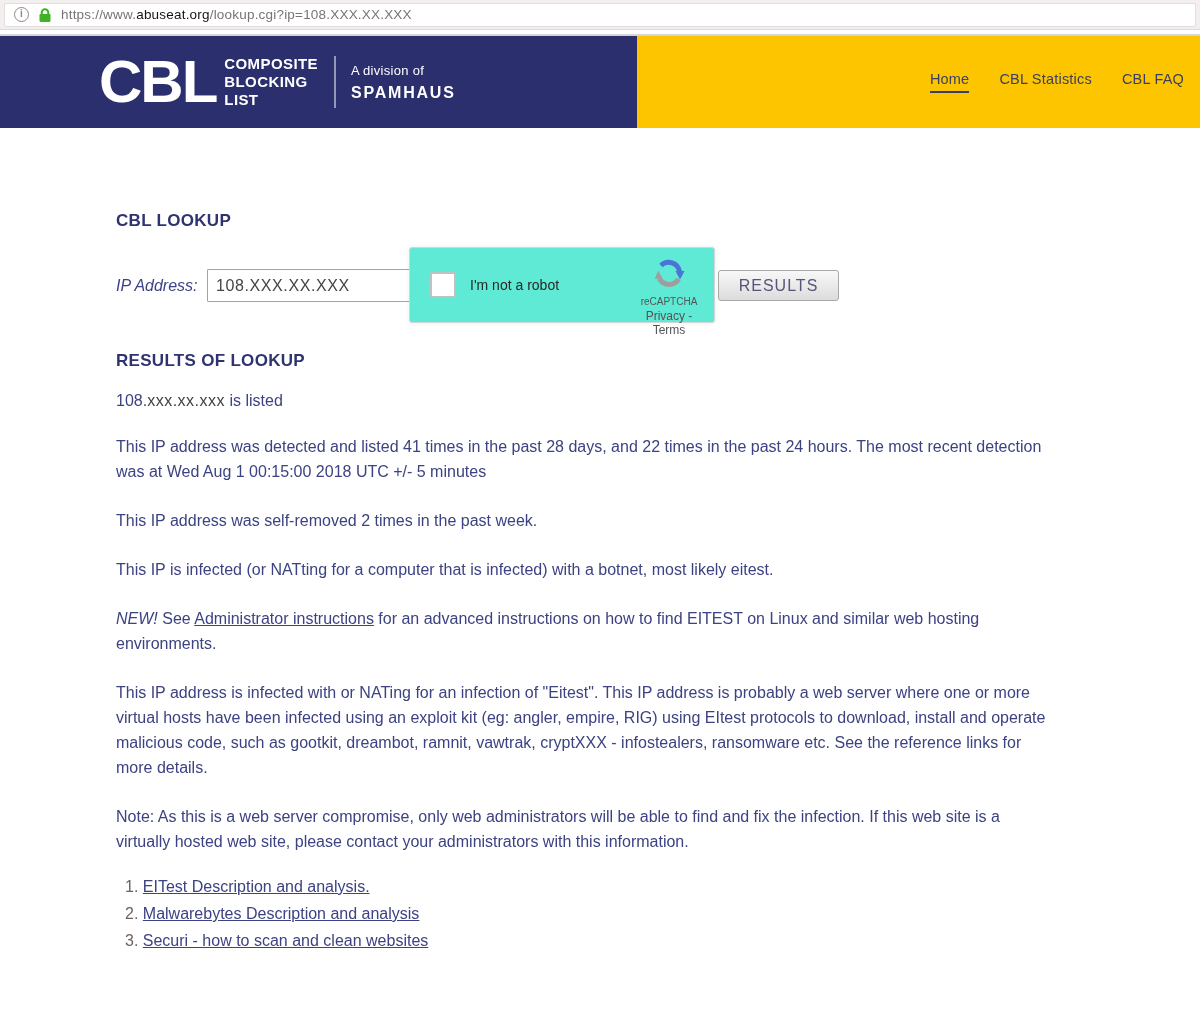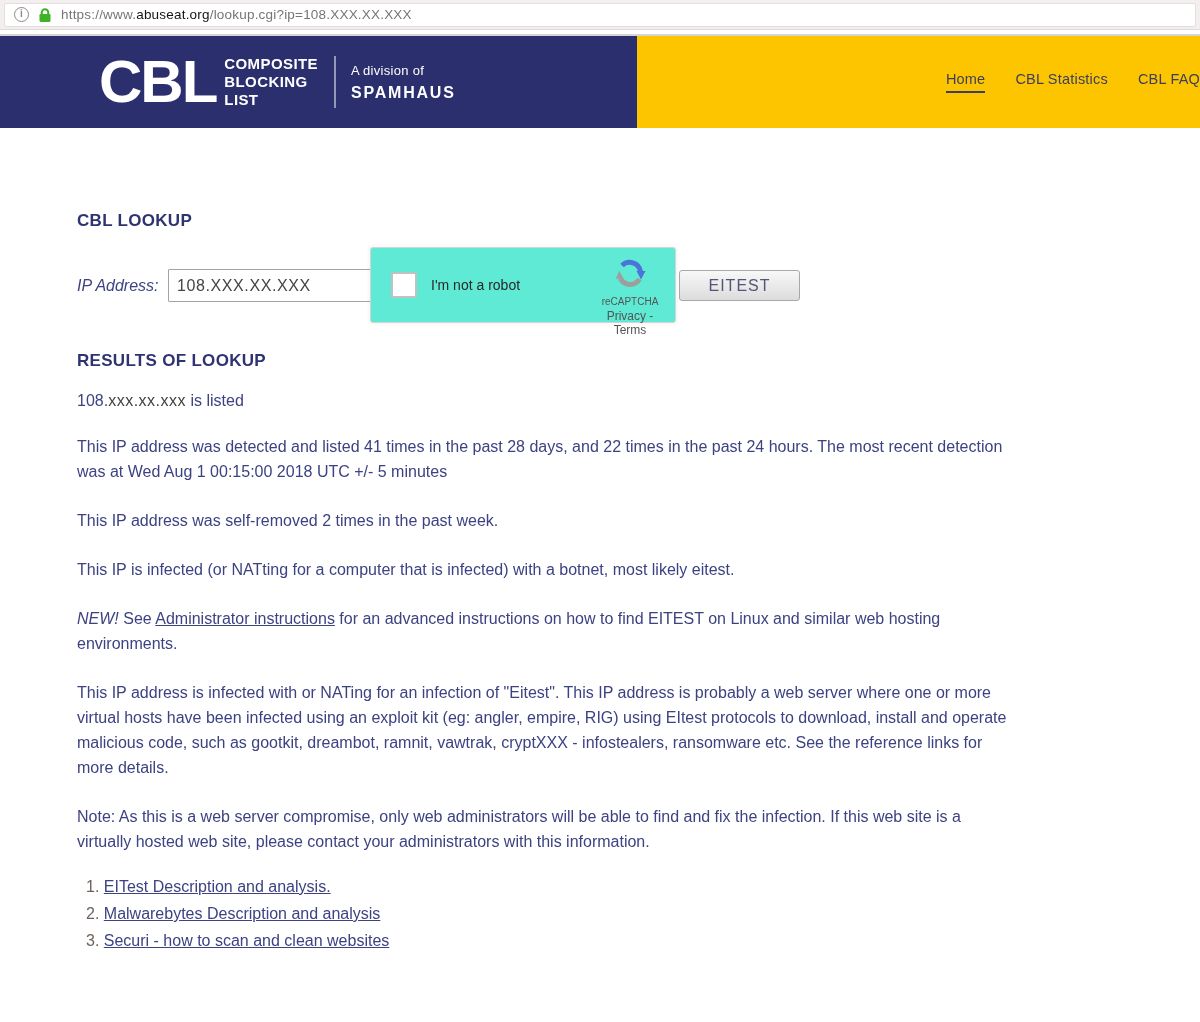--- a/index.html
+++ b/index.html
@@ -36,30 +36,30 @@
     padding-left:99px; flex:0 0 auto;
   }
   .logo-acronym { color:#fff; font-size:60px; font-weight:bold; line-height:0.9; letter-spacing:-2px; }
   .logo-name { margin-left:8px; color:#fff; font-size:15px; font-weight:bold; line-height:18px; letter-spacing:0.4px; }
   .logo-divider { width:2px; height:52px; background:rgba(255,255,255,0.5); margin:0 15px 0 16px; }
   .logo-division { color:#fff; }
   .division-text { font-size:13px; letter-spacing:0.3px; }
   .division-brand { font-size:16px; font-weight:bold; letter-spacing:1.8px; margin-top:6px; }
   .header-right {
     flex:1; background:#fdc500; display:flex; align-items:center;
-    justify-content:flex-end; gap:30px; text-align:center;
+    justify-content:flex-end; gap:30px; padding-right:16px;text-align:center;
   }
   .nav-link {
     font-size:14.5px; color:#3b3f5c; text-decoration:none; letter-spacing:0.2px;
     padding-bottom:4px; border-bottom:2px solid transparent; cursor:pointer;
   }
   .nav-link.active { border-bottom-color:#3b3f5c; }
 
   
-  .main { padding-left:77px; width:1065px; color:#3c4282; }
+  .main { padding-left:116px; width:1065px; color:#3c4282; }
   .section-heading {
     font-size:17px; font-weight:bold; color:#2f3470; letter-spacing:0.3px;
     margin:0;
   }
   .h-lookup { padding-top:83px; }
   .h-results { margin-top:28px; }
 
   .form-row { position:relative; height:76px; margin-top:16px; width:931px; }
   .ip-label { position:absolute; left:0; top:30px; font-size:16px; color:#3c4282;font-style:italic; }
   .ip-input {
@@ -151,21 +151,21 @@
         <svg class="rc-logo" viewBox="0 0 32 32">
           <path d="M 8,7.5 A 11,11 0 0 1 26.5,13.5" fill="none" stroke="#4a74d8" stroke-width="5"></path>
           <polygon points="22.5,13 31.5,13 27,21.5" fill="#4a74d8"></polygon>
           <path d="M 25.6,21 A 11,11 0 0 1 6.4,20.5" fill="none" stroke="#9e9e9e" stroke-width="5"></path>
           <polygon points="1.7,20.8 9.6,20.8 5.3,12.8" fill="#9e9e9e"></polygon>
         </svg>
         <div class="rc-brand">reCAPTCHA</div>
         <div class="rc-links">Privacy - Terms</div>
       </div>
     </div>
-    <button class="lookup-btn">EITEST</button>
+    <button class="lookup-btn">RESULTS</button>
   </div>
 
   <h2 class="section-heading h-results">RESULTS OF LOOKUP</h2>
 
   <div class="listed-line"><span>108.</span><span class="redacted">xxx.xx.xxx</span><span> is listed</span></div>
 
   <div>
       <p class="para"><span>This IP address was detected and listed 41 times in the past 28 days, and 22 times in the past 24 hours. The most recent detection was at Wed Aug 1 00:15:00 2018 UTC +/- 5 minutes</span></p>
       <p class="para"><span>This IP address was self-removed 2 times in the past week.</span></p>
       <p class="para"><span>This IP is infected (or NATting for a computer that is infected) with a botnet, most likely eitest.</span></p>

